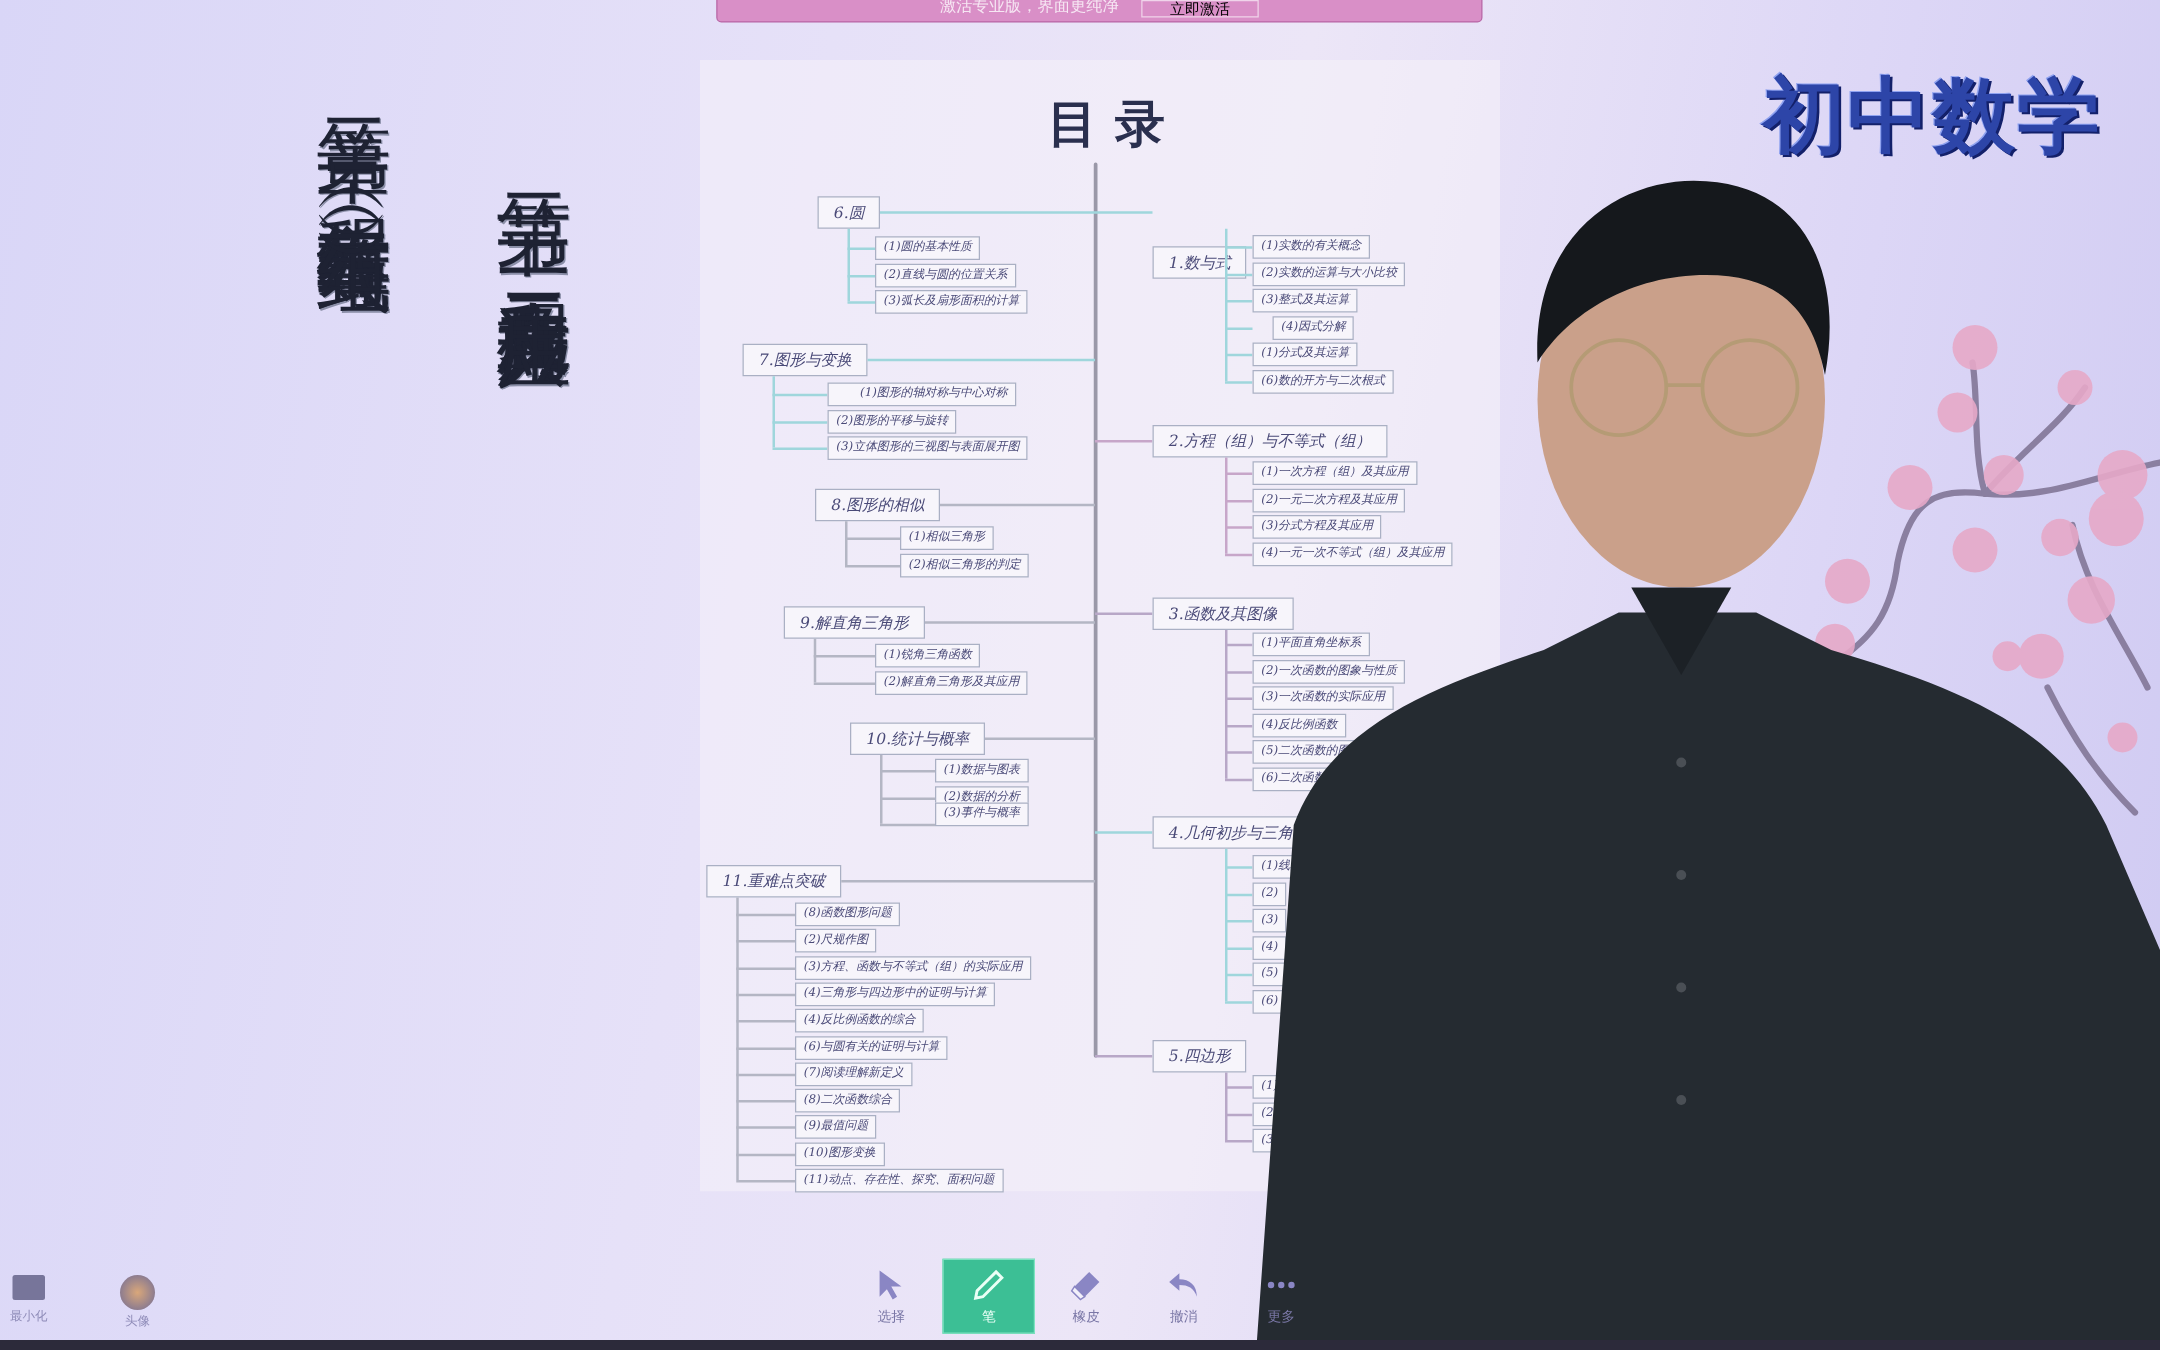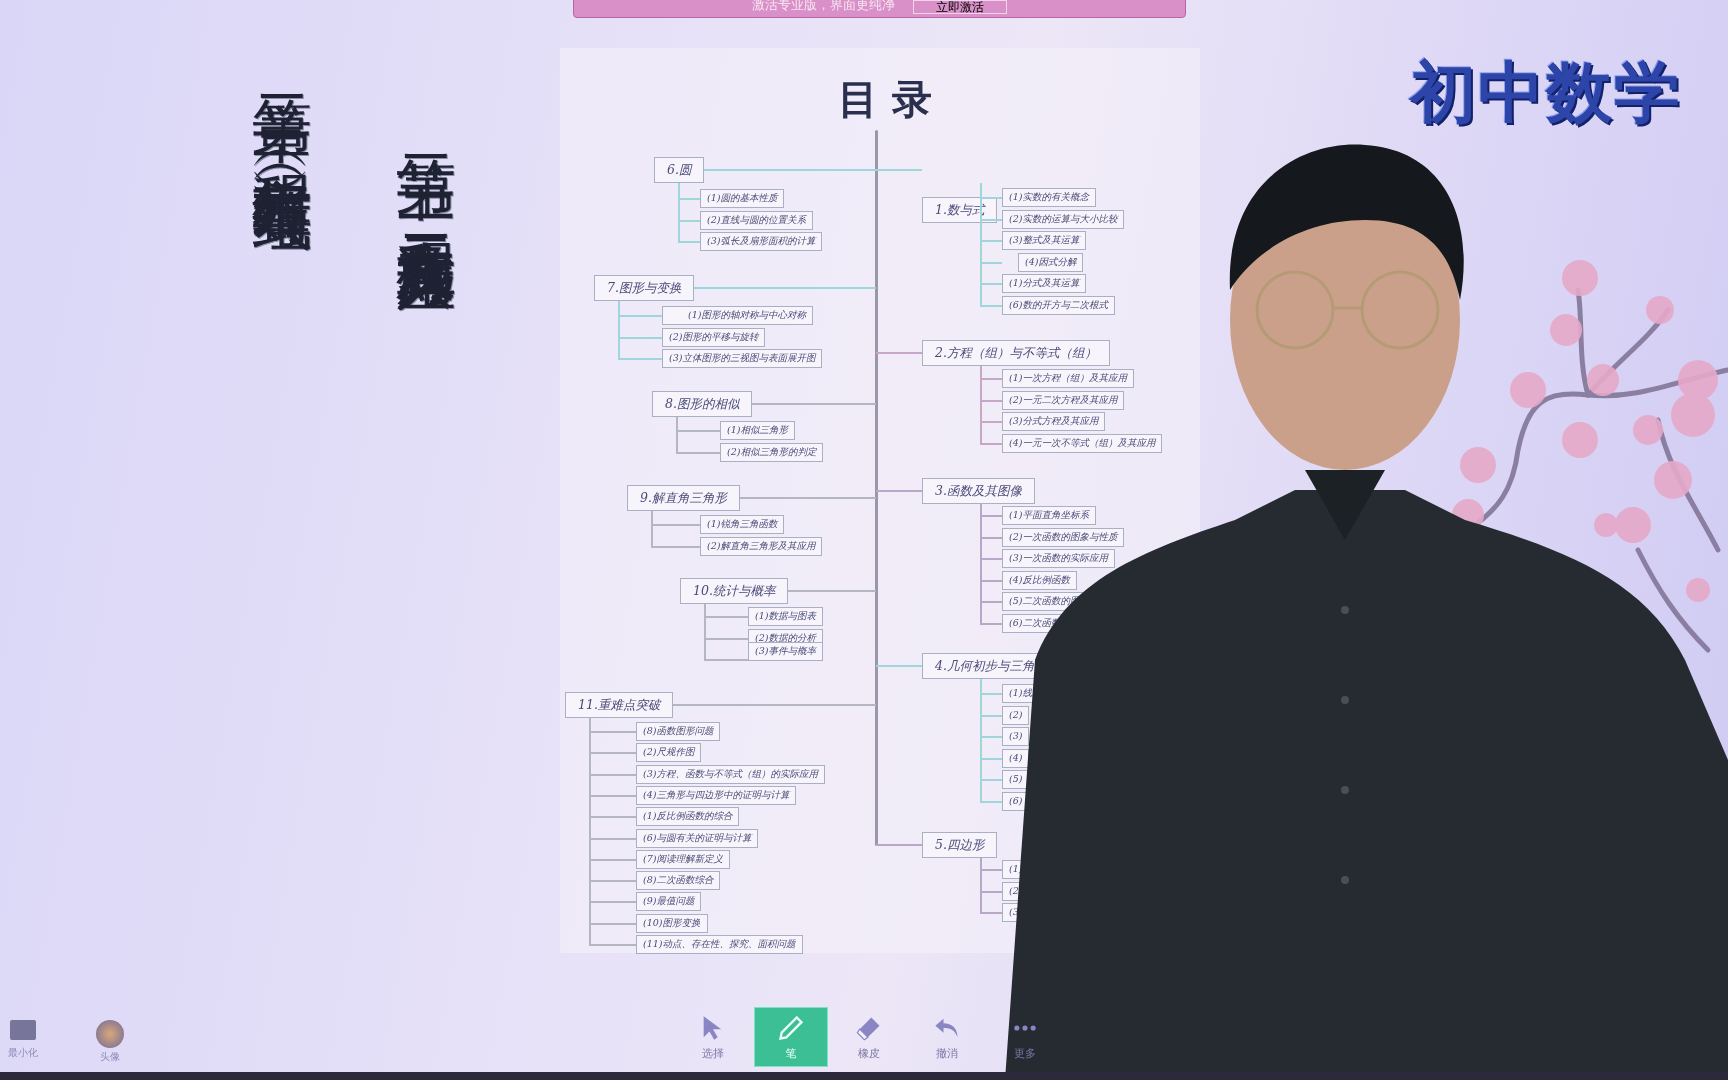--- a/index.html
+++ b/index.html
@@ -200,21 +200,21 @@
     <div class="vline c-grey" style="left: 589px; top: 718px; height: 226px;"></div>
     <div class="hline c-grey" style="left: 589px; top: 731px; width: 47px;"></div>
     <div class="leaf" style="left: 636px; top: 722px;">(8)函数图形问题</div>
     <div class="hline c-grey" style="left: 589px; top: 752.3px; width: 47px;"></div>
     <div class="leaf" style="left: 636px; top: 743.3px;">(2)尺规作图</div>
     <div class="hline c-grey" style="left: 589px; top: 773.6px; width: 47px;"></div>
     <div class="leaf" style="left: 636px; top: 764.6px;">(3)方程、函数与不等式（组）的实际应用</div>
     <div class="hline c-grey" style="left: 589px; top: 794.9px; width: 47px;"></div>
     <div class="leaf" style="left: 636px; top: 785.9px;">(4)三角形与四边形中的证明与计算</div>
     <div class="hline c-grey" style="left: 589px; top: 816.2px; width: 47px;"></div>
-    <div class="leaf" style="left: 636px; top: 807.2px;">(1)反比例函数的综合</div>
+    <div class="leaf" style="left: 636px; top: 807.2px;">(4)反比例函数的综合</div>
     <div class="hline c-grey" style="left: 589px; top: 837.5px; width: 47px;"></div>
     <div class="leaf" style="left: 636px; top: 828.5px;">(6)与圆有关的证明与计算</div>
     <div class="hline c-grey" style="left: 589px; top: 858.8px; width: 47px;"></div>
     <div class="leaf" style="left: 636px; top: 849.8px;">(7)阅读理解新定义</div>
     <div class="hline c-grey" style="left: 589px; top: 880.1px; width: 47px;"></div>
     <div class="leaf" style="left: 636px; top: 871.1px;">(8)二次函数综合</div>
     <div class="hline c-grey" style="left: 589px; top: 901.4px; width: 47px;"></div>
     <div class="leaf" style="left: 636px; top: 892.4px;">(9)最值问题</div>
     <div class="hline c-grey" style="left: 589px; top: 922.7px; width: 47px;"></div>
     <div class="leaf" style="left: 636px; top: 913.7px;">(10)图形变换</div>

